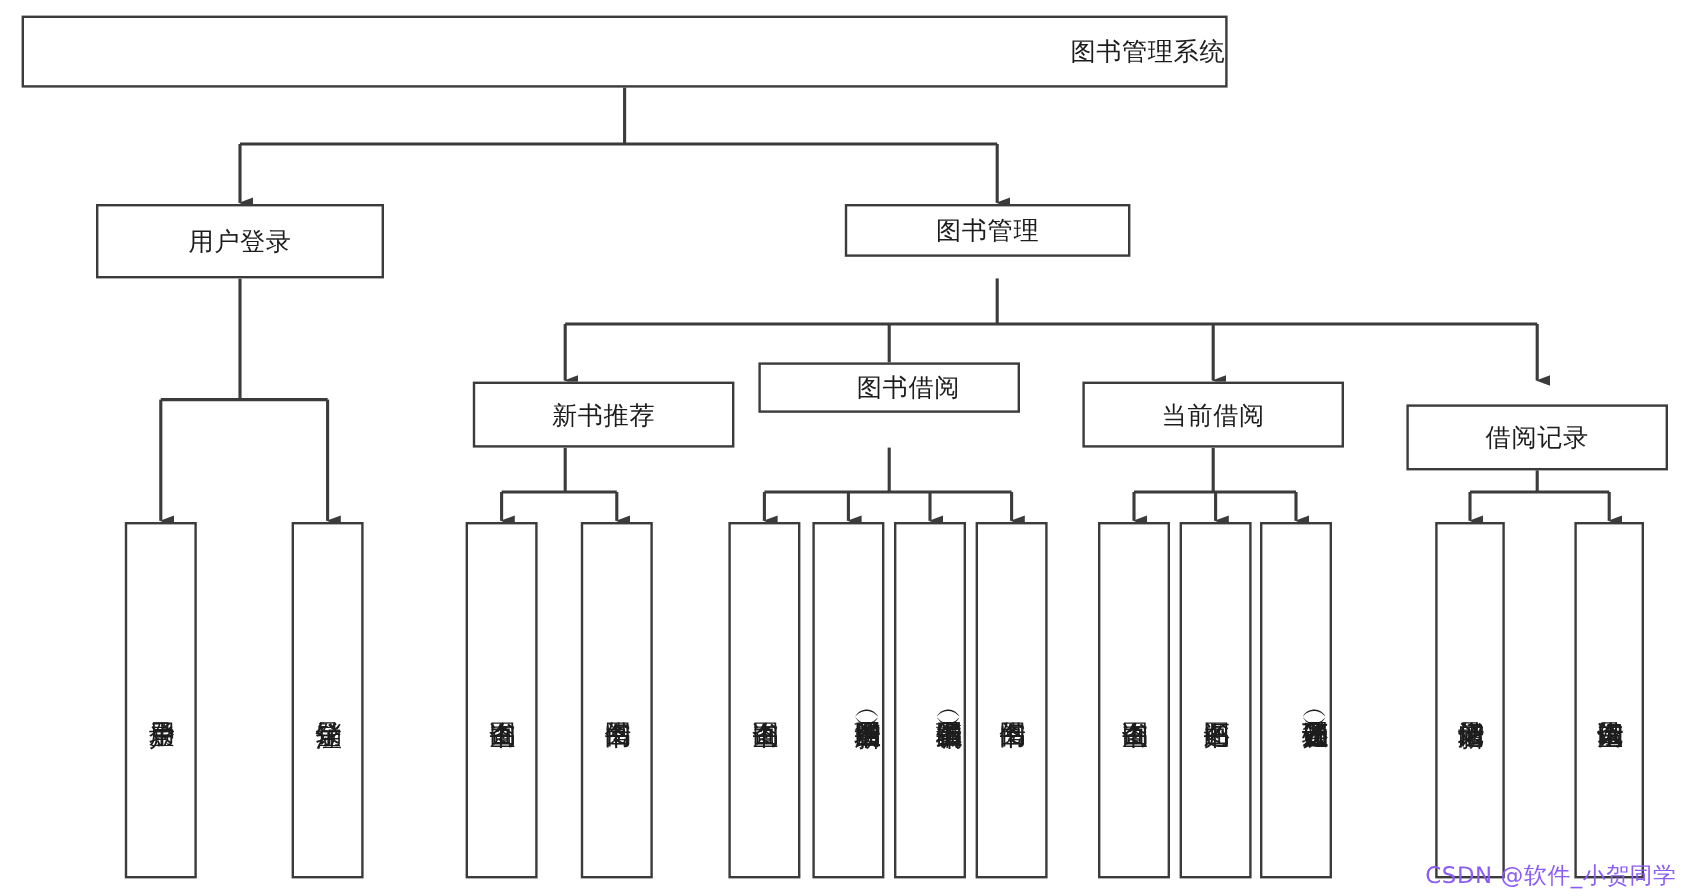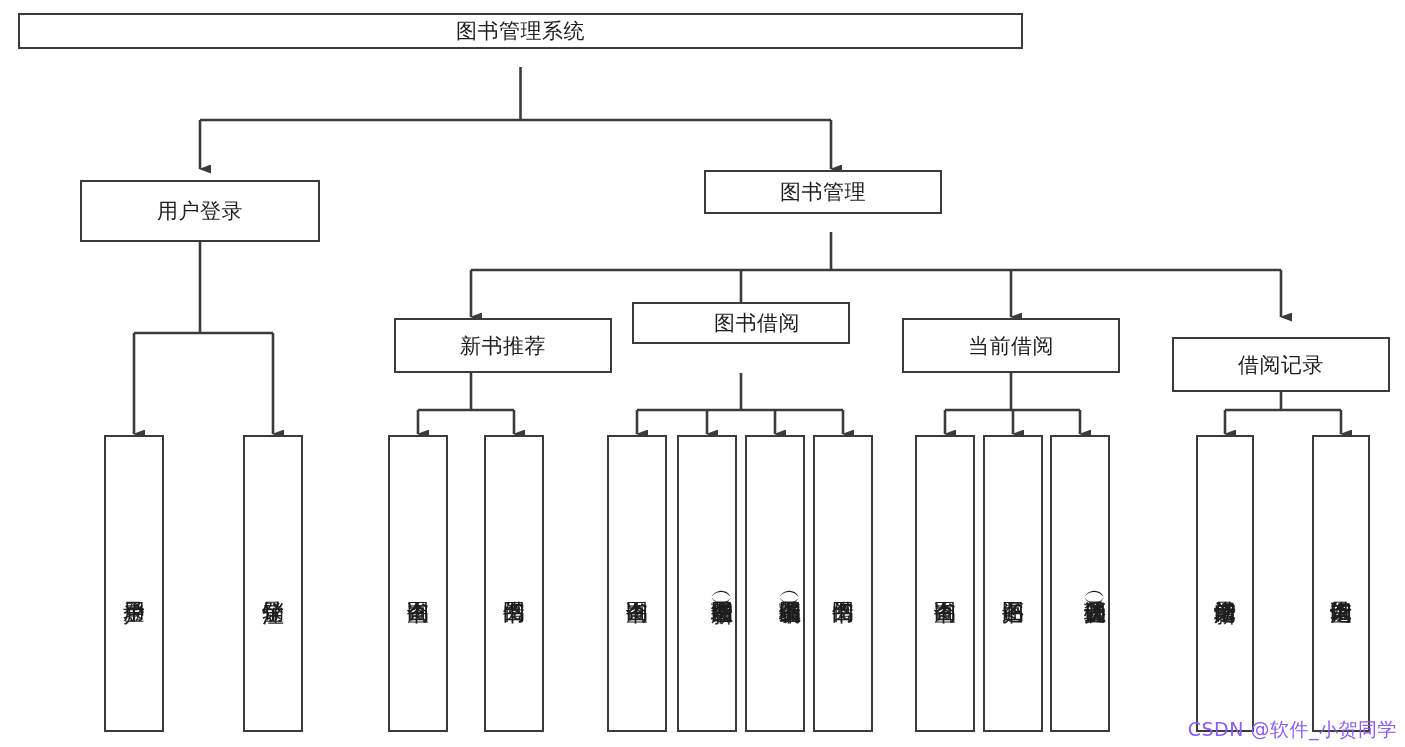--- a/index.html
+++ b/index.html
@@ -105,24 +105,24 @@
         <path d="M1013,410 L1013,434" marker-end="url(#arrow)"></path>
         <path d="M1080,410 L1080,434" marker-end="url(#arrow)"></path>
         <path d="M1281,373 L1281,410"></path>
         <path d="M1225,410 L1341,410"></path>
         <path d="M1225,410 L1225,434" marker-end="url(#arrow)"></path>
         <path d="M1341,410 L1341,434" marker-end="url(#arrow)"></path>
       </g>
   </svg>
 
   <div id="node-layer">
-      <div class="node horiz" style="left: 18px; top: 13px; width: 1005px; height: 36px;">
+      <div class="node horiz" style="left: 18px; top: 13px; width: 1005px; height: 60px; justify-content: flex-end;">
         <span class="node-label">图书管理系统</span>
       </div>
-      <div class="node horiz" style="left: 80px; top: 180px; width: 240px; height: 62px;">
+      <div class="node horiz" style="left: 80px; top: 170px; width: 240px; height: 62px;">
         <span class="node-label">用户登录</span>
       </div>
       <div class="node horiz" style="left: 704px; top: 170px; width: 238px; height: 44px;">
         <span class="node-label">图书管理</span>
       </div>
       <div class="node horiz" style="left: 362px; top: 318px; width: 218px; height: 55px; margin-left: 32px;">
         <span class="node-label">新书推荐</span>
       </div>
       <div class="node horiz" style="left: 632px; top: 302px; width: 218px; height: 42px; padding-left: 32px;">
         <span class="node-label">图书借阅</span>

